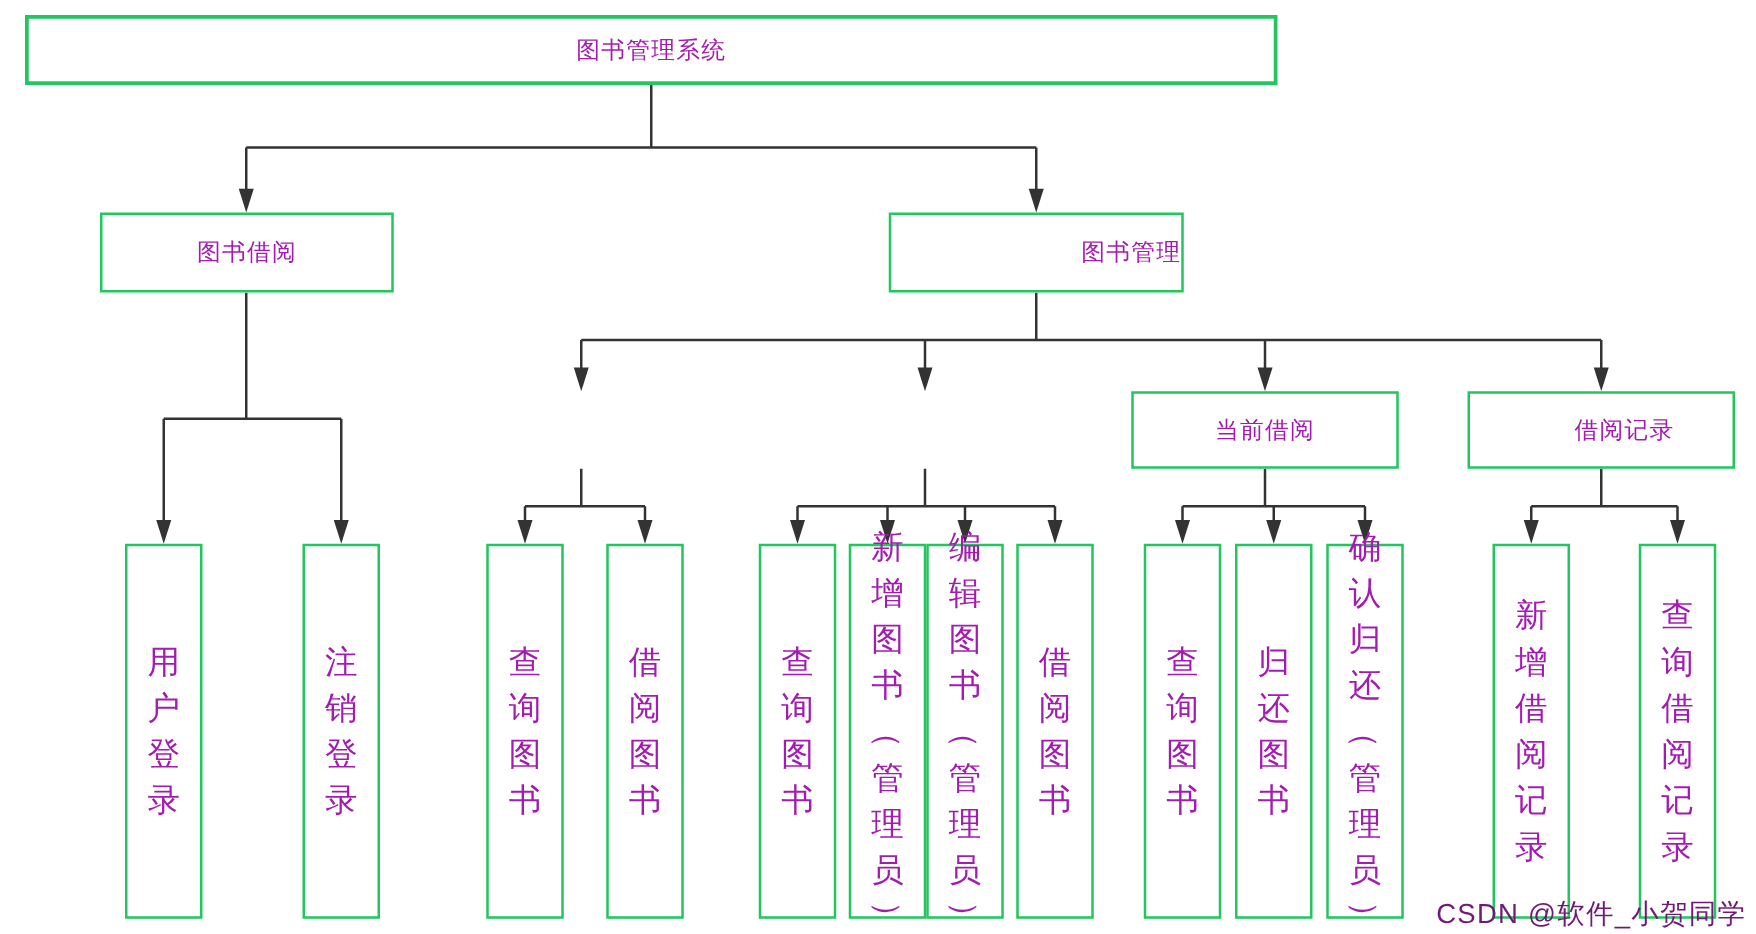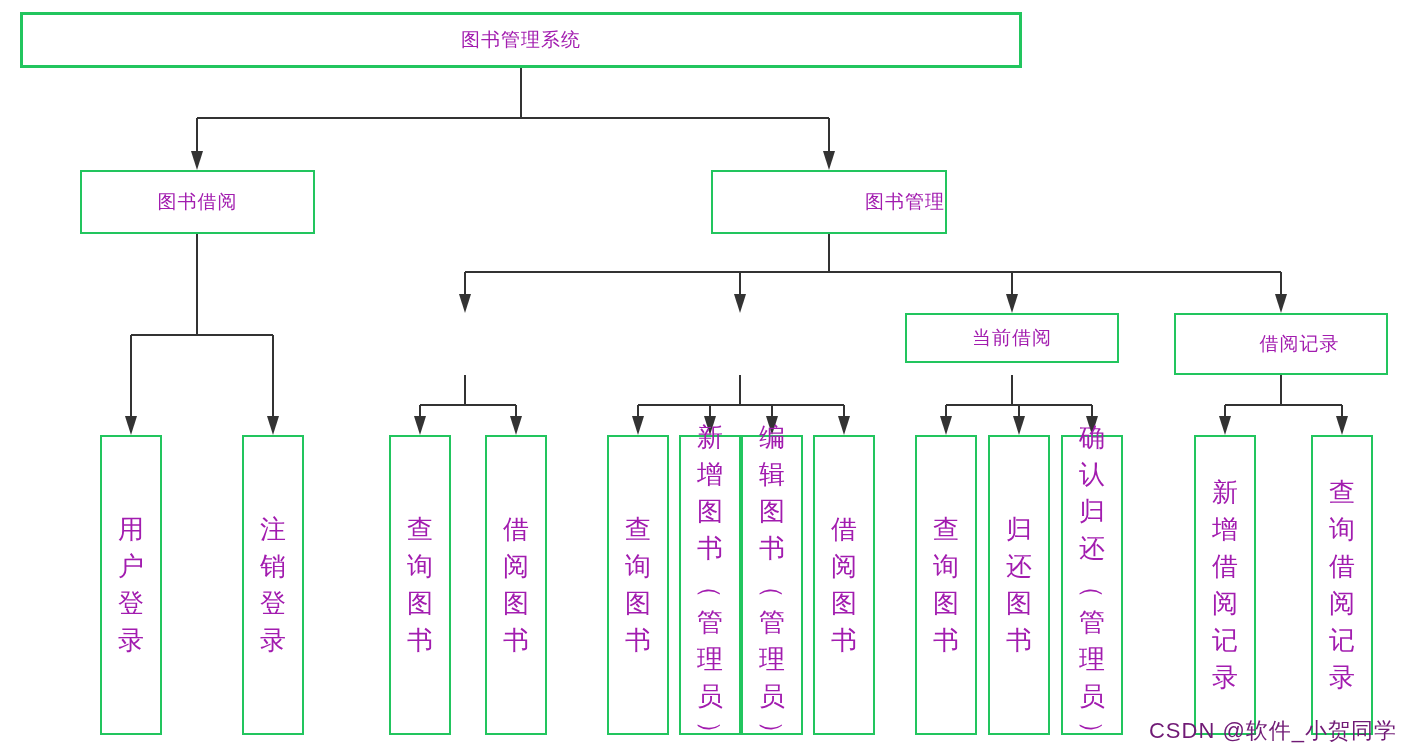--- a/index.html
+++ b/index.html
@@ -97,21 +97,21 @@
     <span>图书管理系统</span>
   </div>
 
   <div class="node h-label" style="left:80px;top:170px;width:235px;height:64px;">
     <span>图书借阅</span>
   </div>
   <div class="node h-label" style="left:711px;top:170px;width:236px;height:64px;justify-content:flex-end;">
     <span>图书管理</span>
   </div>
 
-  <div class="node h-label" style="left:905px;top:313px;width:214px;height:50px;">
+  <div class="node h-label" style="left:905px;top:313px;width:214px;height:62px;">
     <span>当前借阅</span>
   </div>
   <div class="node h-label" style="left:1174px;top:313px;width:214px;height:62px;padding-left:37px;">
     <span>借阅记录</span>
   </div>
 
   <div class="node leaf" style="left:100px;top:435px;width:62px;height:300px;">
       <span class="vchar">用</span>
       <span class="vchar">户</span>
       <span class="vchar">登</span>

